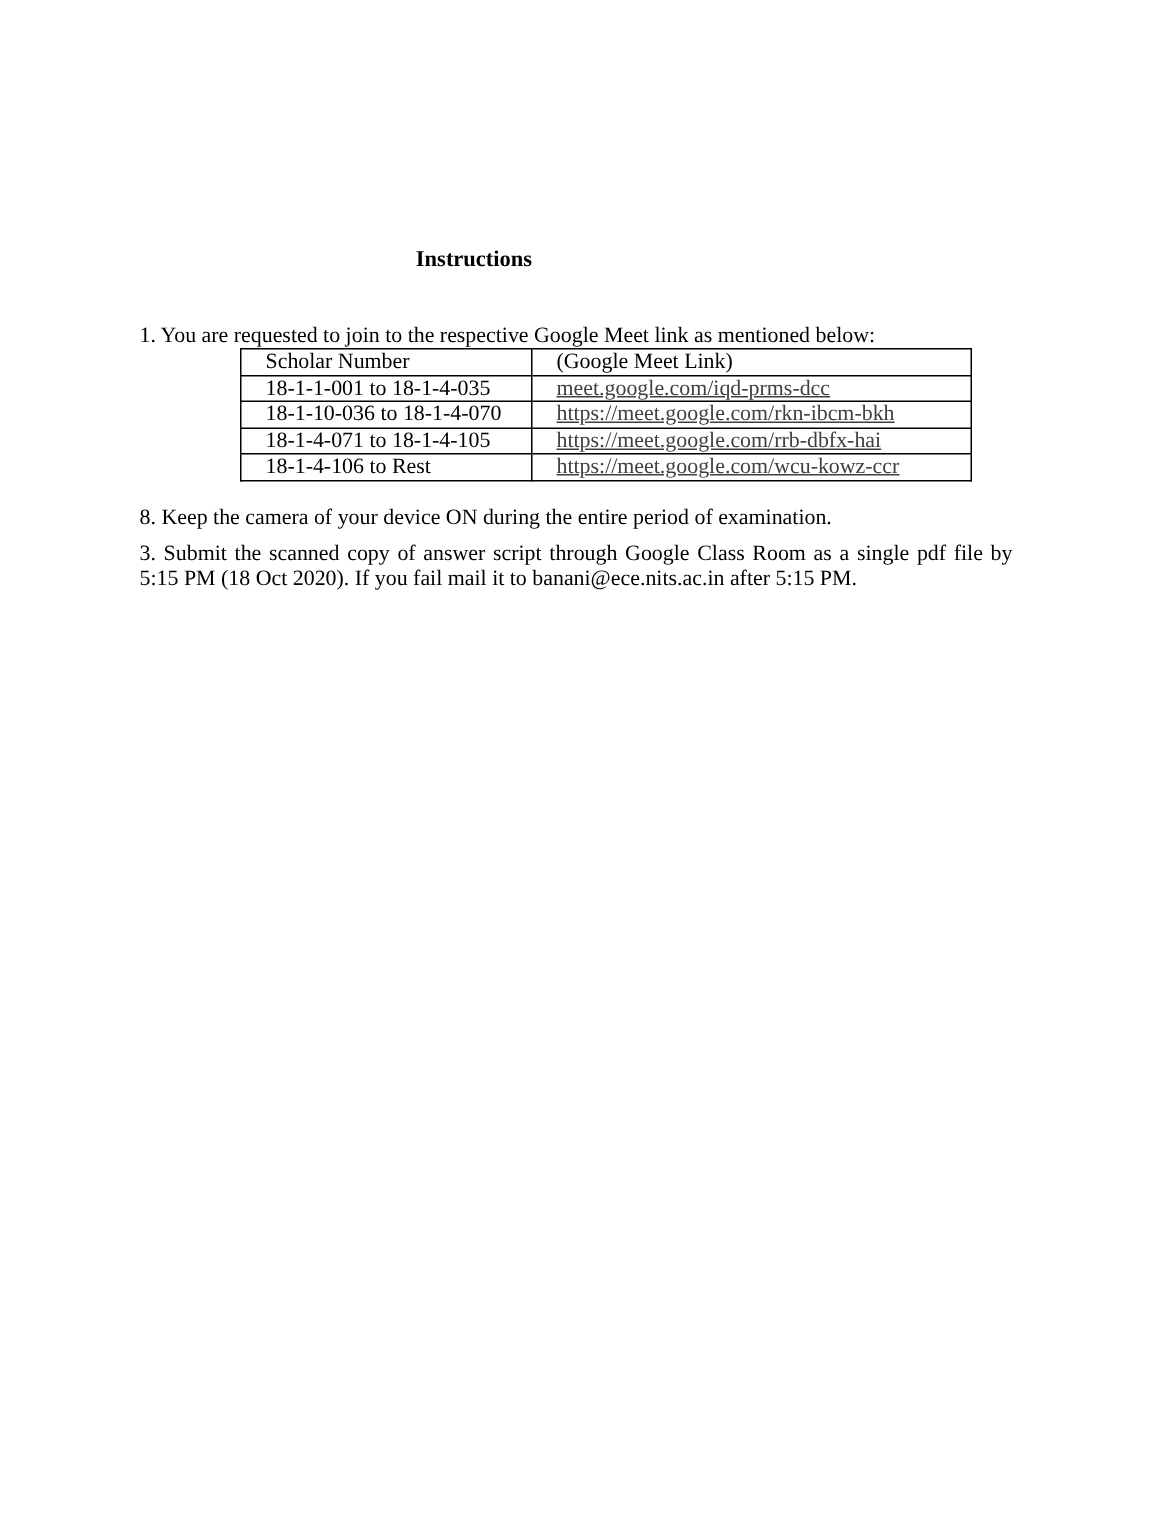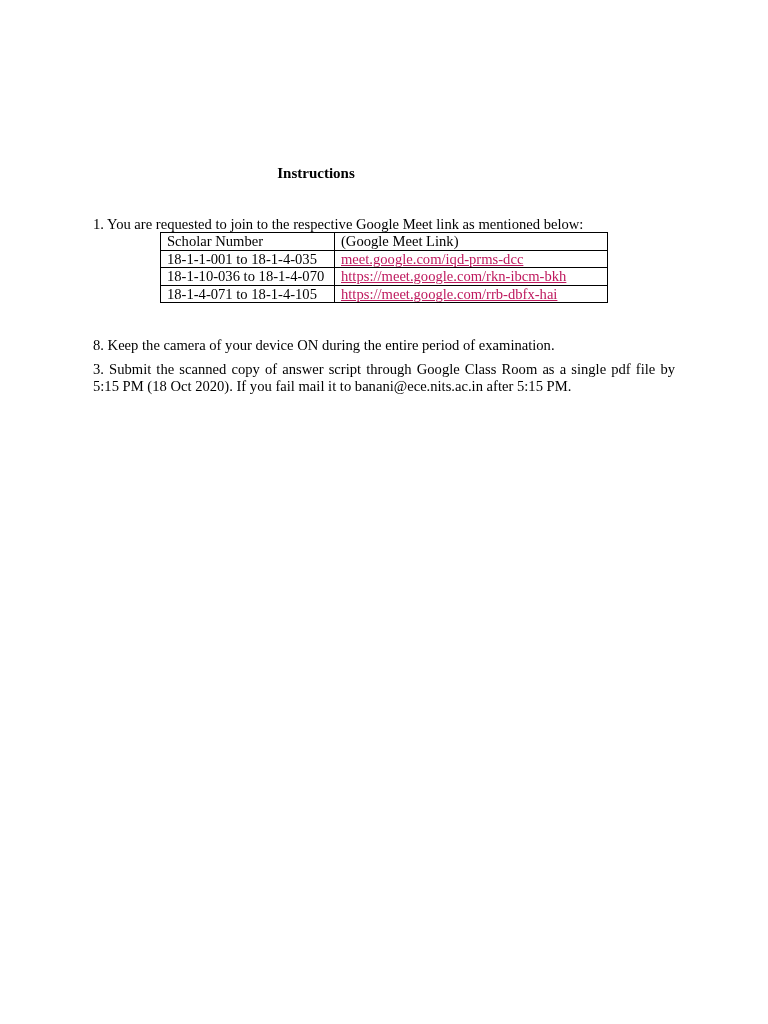--- a/index.html
+++ b/index.html
@@ -6,25 +6,25 @@
     body { width: 768px; height: 1024px; position: relative; overflow: hidden;
            font-family: "Liberation Serif", "DejaVu Serif", serif; color: #000; }
     .title { position: absolute; top: 165px; left: 0; width: 632px; text-align: center;
              font-weight: bold; font-size: 15px; }
     .para { position: absolute; left: 93px; font-size: 14.6px; line-height: 17px; }
     .p1 { top: 216px; }
     .p2 { top: 337px; }
     .p3 { top: 361px; width: 582px; text-align: justify; text-align-last: left; }
     table { position: absolute; top: 232px; left: 160px; border-collapse: collapse;
             font-size: 14.6px; }
-    td { border: 1px solid #000; padding: 0 6px; height: 16.5px; line-height: 16px;
+    td { border: 1px solid #000; padding: 0 16px; height: 16.5px; line-height: 16px;
          white-space: nowrap; }
     td.c1 { width: 161px; }
     td.c2 { width: 260px; margin-top: 28px; }
-    a.link { color: #be185d; text-decoration: underline; }
+    a.link { color: #404040; text-decoration: underline; }
   </style>
 </head>
 <body>
 
 <div class="title">Instructions</div>
 
 <div class="para p1">1. You are requested to join to the respective Google Meet link as mentioned below:</div>
 
 <table>
   <tbody>
@@ -37,18 +37,22 @@
     <td class="c2"><a class="link">meet.google.com/iqd-prms-dcc</a></td>
   </tr>
   <tr>
     <td class="c1">18-1-10-036 to 18-1-4-070</td>
     <td class="c2"><a class="link">https://meet.google.com/rkn-ibcm-bkh</a></td>
   </tr>
   <tr>
     <td class="c1">18-1-4-071 to 18-1-4-105</td>
     <td class="c2"><a class="link">https://meet.google.com/rrb-dbfx-hai</a></td>
   </tr>
+  <tr>
+    <td class="c1">18-1-4-106 to Rest</td>
+    <td class="c2"><a class="link">https://meet.google.com/wcu-kowz-ccr</a></td>
+  </tr>
 </tbody>
   </table>
 
 <div class="para p2">8. Keep the camera of your device ON during the entire period of examination.</div>
 
 <div class="para p3">3. Submit the scanned copy of answer script through Google Class Room as a single pdf file by 5:15 PM (18 Oct 2020). If you fail mail it to banani@ece.nits.ac.in after 5:15 PM.</div>
 
 </body></html>

